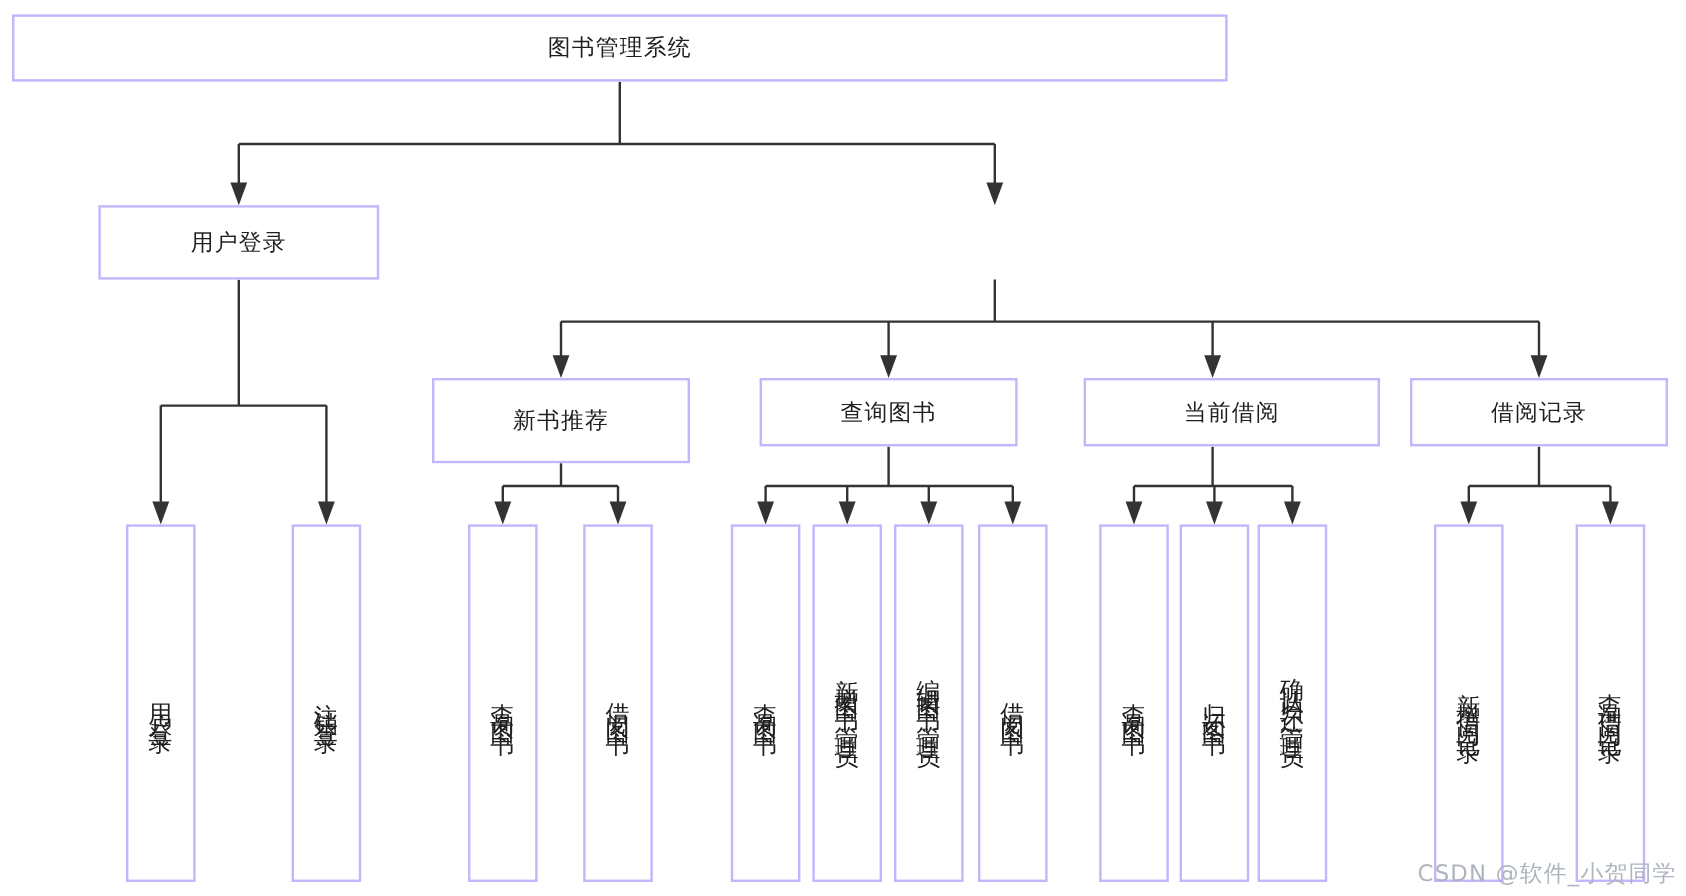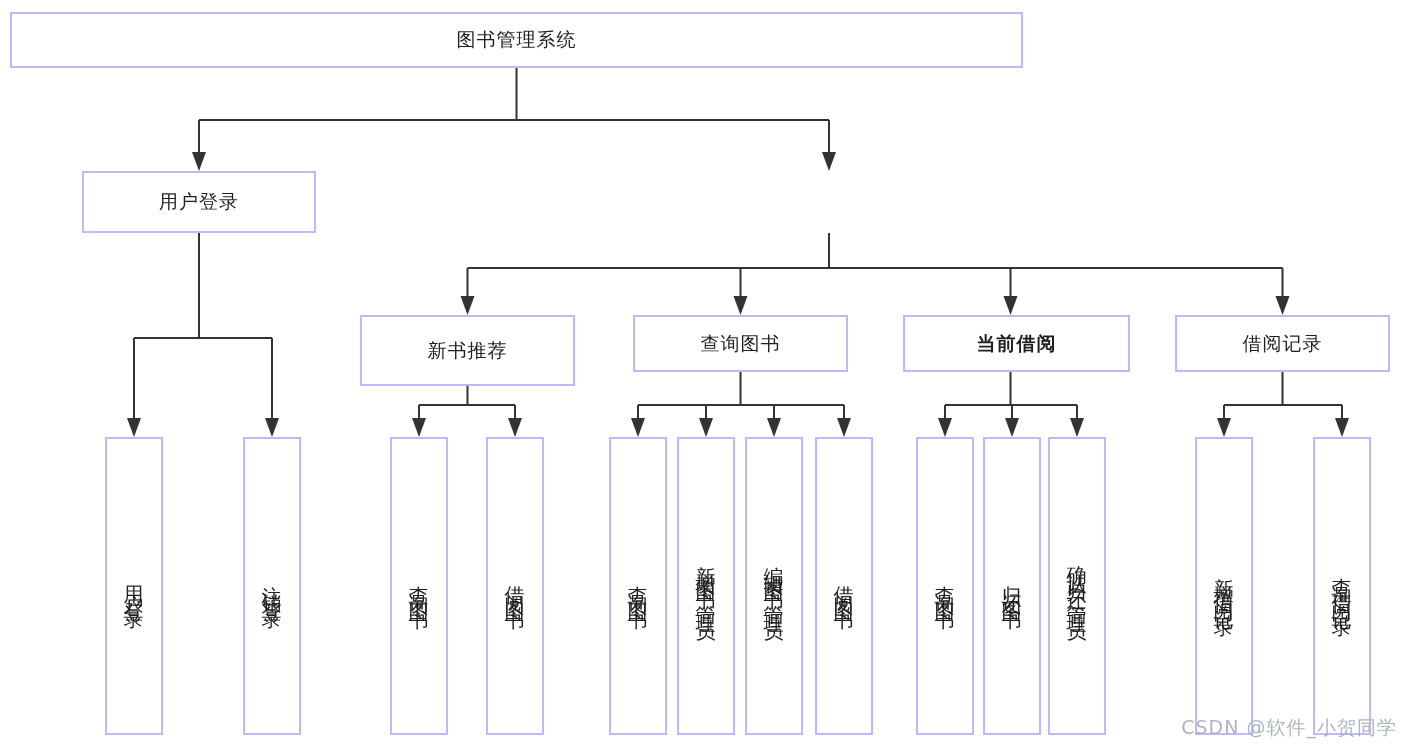--- a/index.html
+++ b/index.html
@@ -38,21 +38,21 @@
     line-height: 1;
   }
   
   #root   { left: 10px;  top: 12px;  width: 1013px; height: 56px; }
   
   #l2-user { left: 82px;  top: 171px; width: 234px; height: 62px; }
   #l2-book { left: 711px; top: 171px; width: 236px; height: 62px; }
   
   #l3-new     { left: 360px;  top: 315px; width: 215px; height: 71px; }
   #l3-borrow  { left: 633px;  top: 315px; width: 215px; height: 57px; }
-  #l3-current { left: 903px;  top: 315px; width: 227px; height: 57px; font-weight: bold; }
+  #l3-current { left: 903px;  top: 315px; width: 247px; height: 57px; }
   #l3-record  { left: 1175px; top: 315px; width: 215px; height: 57px; }
   
   #ul1 { left: 105px;  }
   #ul2 { left: 243px;  }
   #nb1 { left: 390px;  }
   #nb2 { left: 486px;  }
   #bb1 { left: 609px;  }
   #bb2 { left: 677px;  }
   #bb3 { left: 745px;  }
   #bb4 { left: 815px;  }

